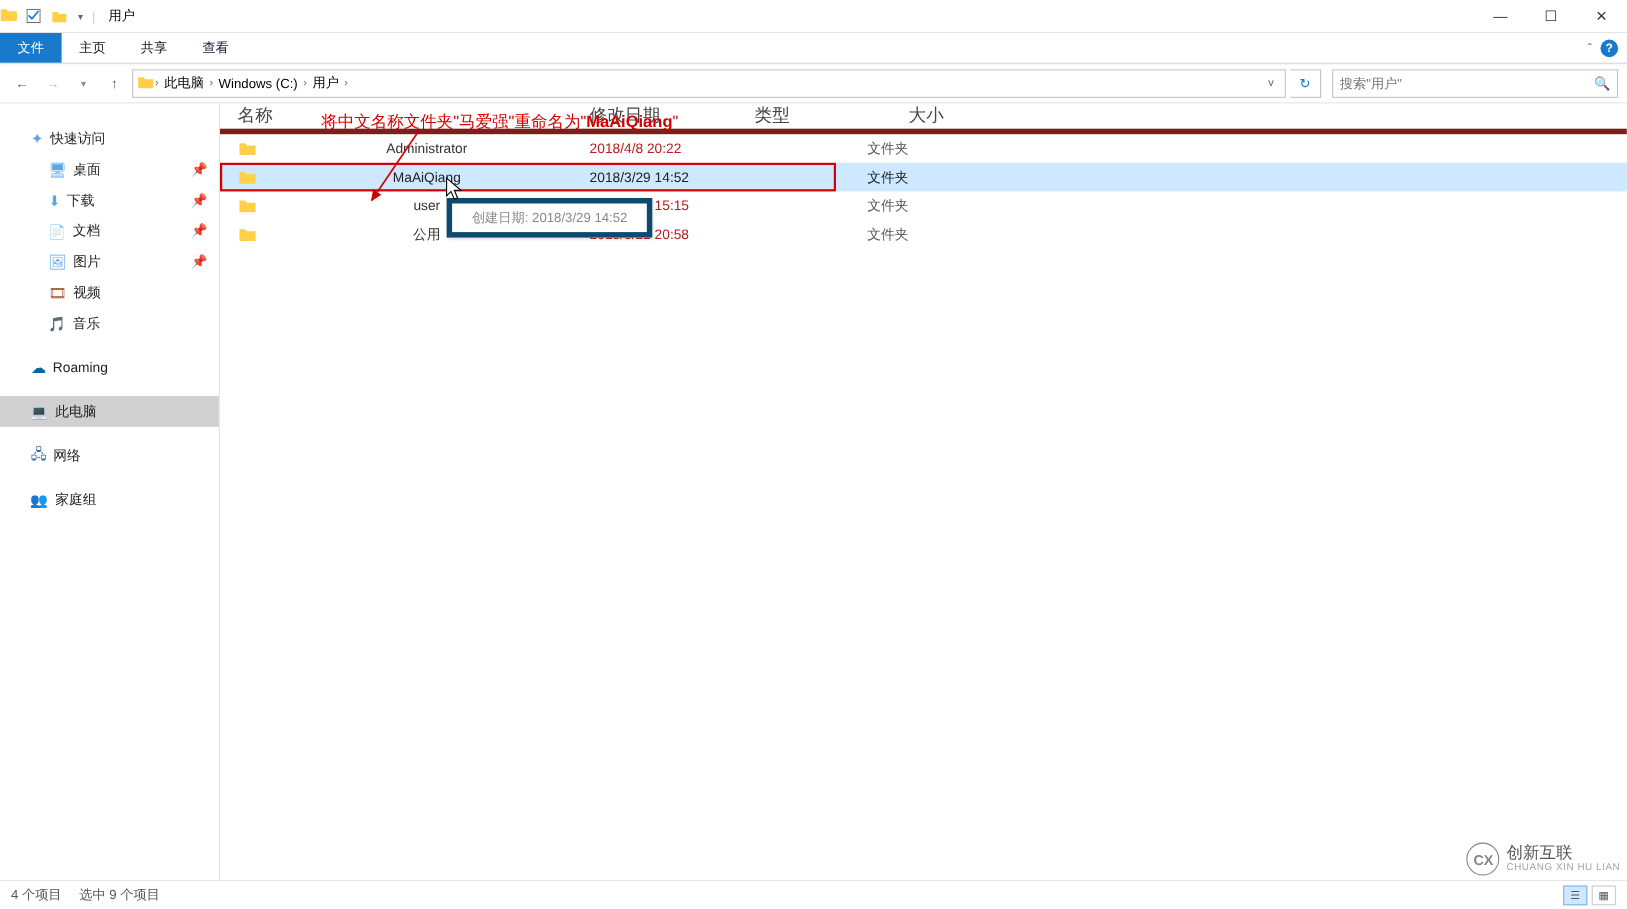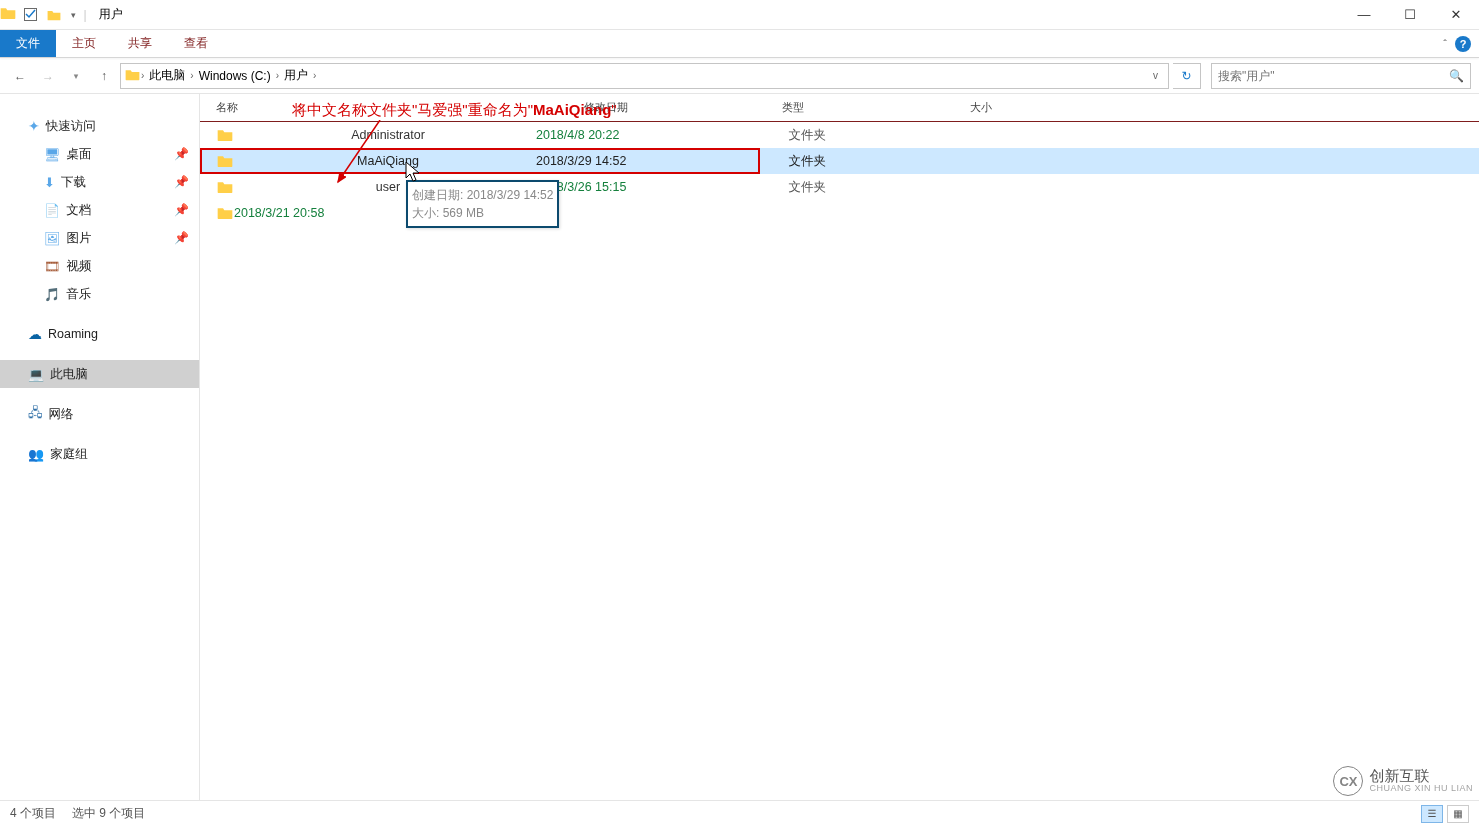--- a/index.html
+++ b/index.html
@@ -33,21 +33,21 @@
     align-items: stretch;
     background: #fff;
     border-bottom: 1px solid #d6d6d6;
     box-shadow: 0 1px 2px rgba(0,0,0,0.05);
   }
   .ribbon-tab {
     padding: 0 16px;
     display: flex;
     align-items: center;
     font-size: 12px;
-    color: #7f1d1d;
+    color: #0f172a;
   }
   .ribbon-tab.file {
     background: #1979ca;
     color: #fff;
   }
   .ribbon-right { margin-left: auto; display: flex; align-items: center; padding-right: 8px; gap: 8px;}
   .ribbon-caret { color:#5a5a5a; font-size:11px; }
   .help-icon {
     width: 16px; height: 16px; border-radius: 50%;
     background: #1979ca; color: #fff;
@@ -110,59 +110,58 @@
   }
   .tree-item.lvl2 { padding-left: 44px; }
   .tree-item.sel { background:#d0d0d0; }
   .pin { margin-left:auto; margin-right:10px; color:#8f8f8f; font-size:12px; }
   .tree-sep { height: 12px; }
 
   
   .content { flex:1; position:relative; }
   .columns {
     display:flex; height: 28px; align-items:center;
-    font-size:11px; color:#444;
-    border-bottom: 1px solid #7f1d1d;
+    font-size:16px; color:#444;
+    border-bottom: 5px solid #7f1d1d;
     padding-left: 16px;
-    gap: 48px;
   }
   .col-name { width: 320px; }
   .col-date { width: 150px; }
   .col-type { width: 140px; }
   .col-size { width: 100px; }
   .filelist { position: relative; }
   .row {
     display:flex; align-items:center;
     height: 26px; padding-left: 16px;
     font-size:12.5px; color:#333;
   }
   .row .ficon { width:18px; display:flex; justify-content:center; }
   .row .fname { width: 302px; padding-left: 6px; text-align: center; }
-  .row .fdate { width: 150px; color:#15803d; }
+  .row .fdate { width: 150px; color:#b91c1c; }
   .row .ftype { width: 140px; color:#555;text-align:right; }
   .row.sel { background: #cde8ff; }
   .row.sel .fname, .row.sel .fdate, .row.sel .ftype { color:#222; }
   .highlight-box {
     position:absolute; border: 2px solid #d40000;
     pointer-events:none;
   }
 
   
   .annotation {
     position:absolute; color:#d40000; font-size:15px;
     font-weight:normal;
   }
   .annotation .bold { font-weight:bold; }
   .arrow-svg { position:absolute; pointer-events:none; }
 
   
   .tooltip {
     position:absolute;
-    background:#fff; border:2px solid #0c4a6e;
-    padding:4px 4px; font-size:12px; color:#888;
+    background:#fff; border:5px solid #0c4a6e;
+    padding:4px 18px; font-size:12px; color:#888;
     box-shadow: 1px 1px 3px rgba(0,0,0,0.15);
     max-width: 500px; line-height:1.5;
   }
 
   
   .status-bar {
     position:absolute; bottom:0; left:0; right:0;
     height:26px; border-top:1px solid #e5e5e5;
     display:flex; align-items:center;
     font-size:12px; color:#555; padding:0 10px; gap:16px;
@@ -386,29 +385,29 @@
         <span class="fname">user</span>
         <span class="fdate">2018/3/26 15:15</span>
         <span class="ftype">文件夹</span>
       </div>
       <div class="row">
         <span class="ficon">
             <svg class="icon-folder" viewBox="0 0 24 20" style="width:16px;height:14px">
               <path d="M1 3h8l2 3h12v12a1 1 0 0 1-1 1H2a1 1 0 0 1-1-1z"></path>
             </svg>
           </span>
+        <span class="fname">公用</span>
         <span class="fdate">2018/3/21 20:58</span>
         <span class="ftype">文件夹</span>
       </div>
 
       <div class="highlight-box" style="left:0px; top:26px; width:560px; height:26px;"></div>
 
       <div class="tooltip" style="left:206px; top:58px;">
         <div>创建日期: 2018/3/29 14:52</div>
-        <div>大小: 569 MB</div>
       </div>
 
       <svg class="cursor" width="18" height="22" style="left:205px; top:39px;">
         <path d="M1 1 L1 17 L5 13 L8 20 L11 19 L8 12 L14 12 Z" fill="#fff" stroke="#000" stroke-width="1"></path>
       </svg>
     </div>
   </div>
 </div>
 
 <div class="status-bar">

